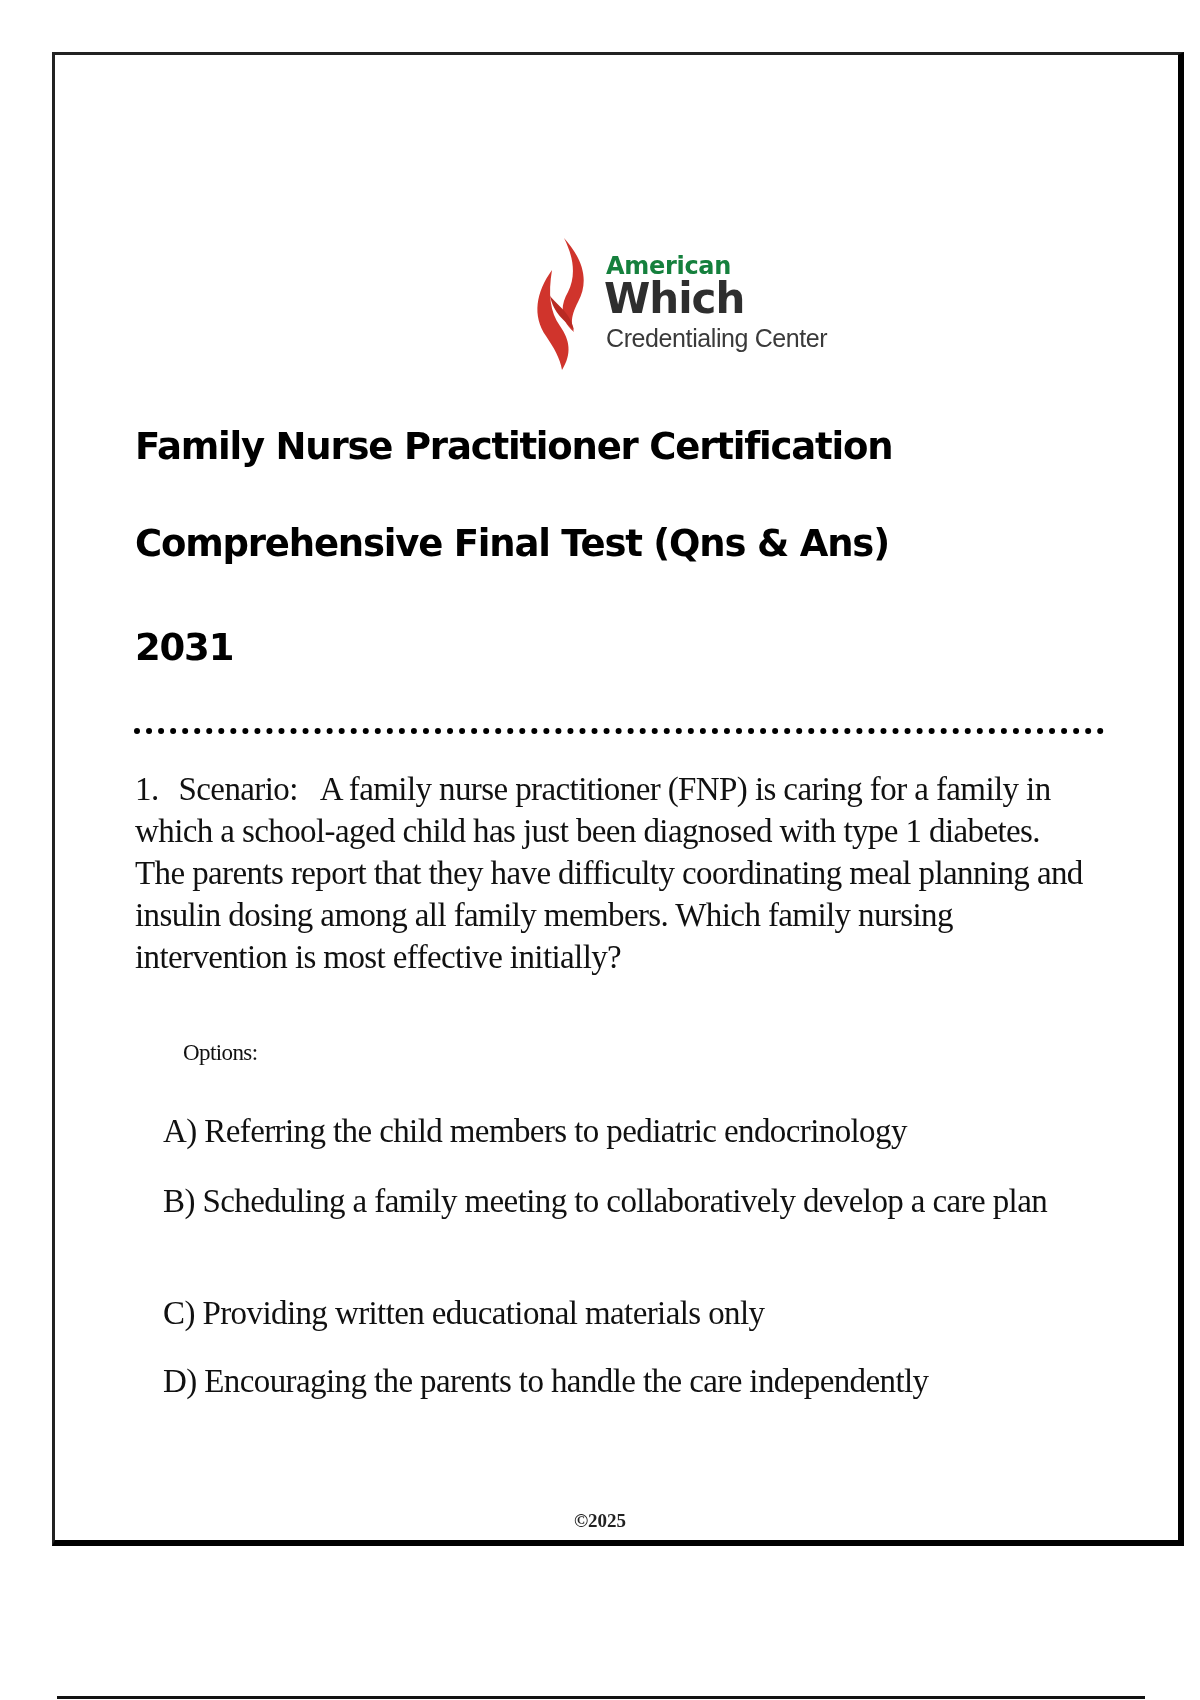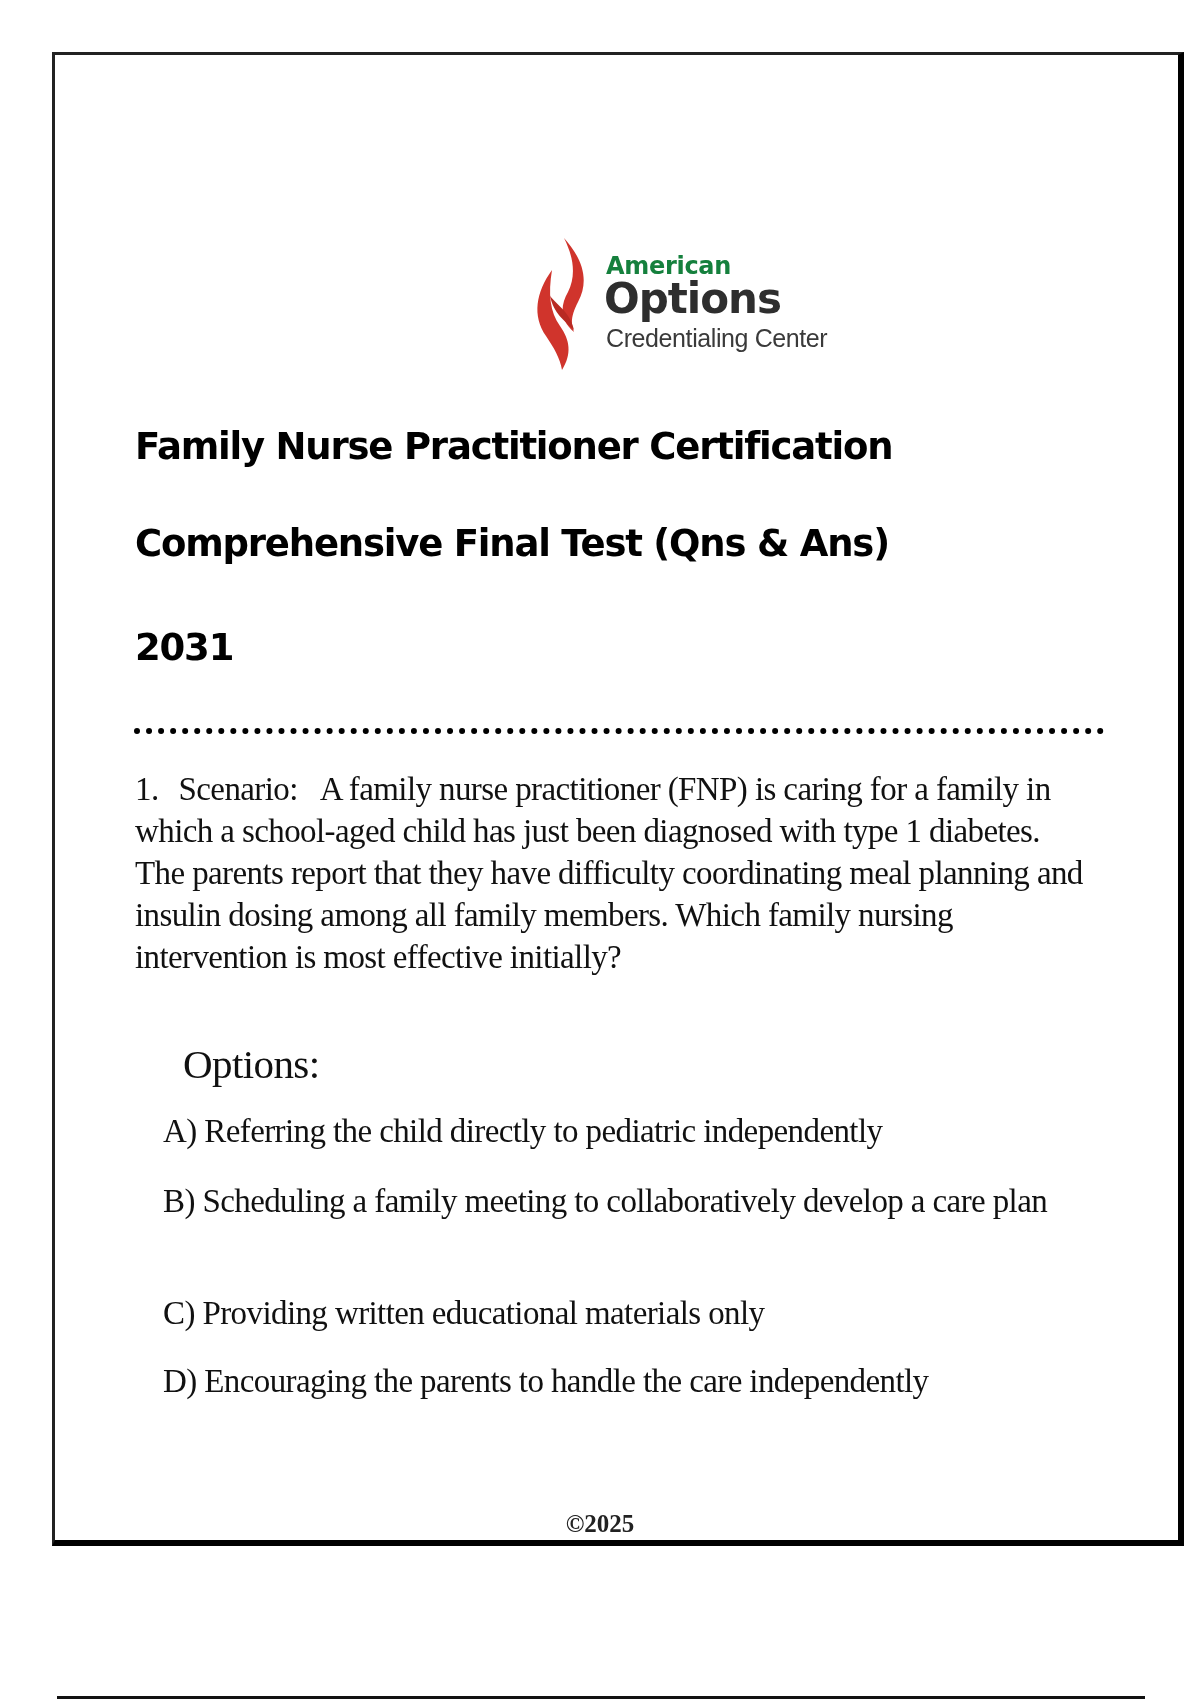--- a/index.html
+++ b/index.html
@@ -107,21 +107,21 @@
       margin-right: 20px;
     }
     .question .qlabel {
       margin-right: 22px;
       margin-top: 36px;
     }
     .options-label {
       position: absolute;
       left: 183px;
       top: 1040px;
-      font-size: 41px;
+      font-size: 23px;
       letter-spacing: -0.6px;
     }
     .option {
       position: absolute;
       left: 135px;
       width: 960px;
       font-size: 33px;
       line-height: 42px;
       letter-spacing: -0.6px;
       text-indent: 28px;
@@ -129,21 +129,21 @@
     .oa { top: 1110px; }
     .ob { top: 1180px; }
     .oc { top: 1292px; }
     .od { top: 1360px; }
     .footer {
       position: absolute;
       left: 0;
       width: 1200px;
       top: 1510px;
       text-align: center;
-      font-size: 25px;
+      font-size: 19px;
       font-weight: bold;
       color: #222;
     }
     .bottom-rule {
       position: absolute;
       left: 57px;
       top: 1696px;
       width: 1088px;
       height: 3px;
       background: #111;
@@ -154,39 +154,39 @@
 
 <div class="page-frame"></div>
 
 <div class="logo">
   <svg class="flame" viewBox="0 0 62 136">
     <path d="M34 2 C52 22 60 44 48 66 C42 78 40 86 44 96 C30 84 30 70 38 56 C46 40 44 22 34 2 Z" fill="#d0342c"></path>
     <path d="M22 34 C6 56 2 80 16 100 C24 112 30 122 32 134 C42 118 40 104 30 90 C20 76 18 58 22 34 Z" fill="#d0342c"></path>
     <path d="M20 60 C28 70 40 76 44 94 C34 84 24 78 20 60 Z" fill="#b82a23"></path>
   </svg>
   <span class="l1">American</span>
-  <span class="l2">Options</span>
+  <span class="l2">Which</span>
   <span class="l3">Credentialing Center</span>
 </div>
 
 <div class="title t1">Family Nurse Practitioner Certification</div>
 <div class="title t2">Comprehensive Final Test (Qns &amp; Ans)</div>
 <div class="title t3">2031</div>
 
 <div class="dotted"></div>
 
 <div class="question">
   <span class="qnum">1.</span><span class="qlabel">Scenario:</span><span>A family nurse practitioner (FNP) is caring for a family in which a school-aged child has just been diagnosed with type 1 diabetes. The parents report that they have difficulty coordinating meal planning and insulin dosing among all family members. Which family nursing intervention is most effective initially?</span>
 </div>
 
 <div class="options-label">Options:</div>
 
 <div class="option oa">
   <span>A)</span>
-  <span>Referring the child directly to pediatric independently</span>
+  <span>Referring the child members to pediatric endocrinology</span>
 </div>
 <div class="option ob">
   <span>B)</span>
   <span>Scheduling a family meeting to collaboratively develop a care plan</span>
 </div>
 <div class="option oc">
   <span>C)</span>
   <span>Providing written educational materials only</span>
 </div>
 <div class="option od">

